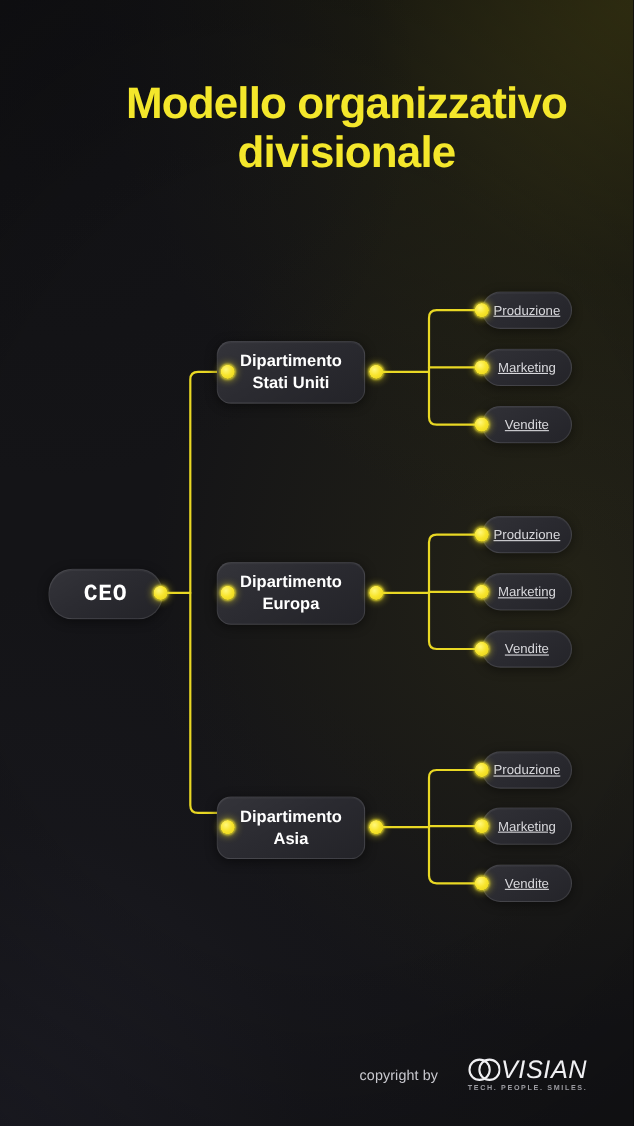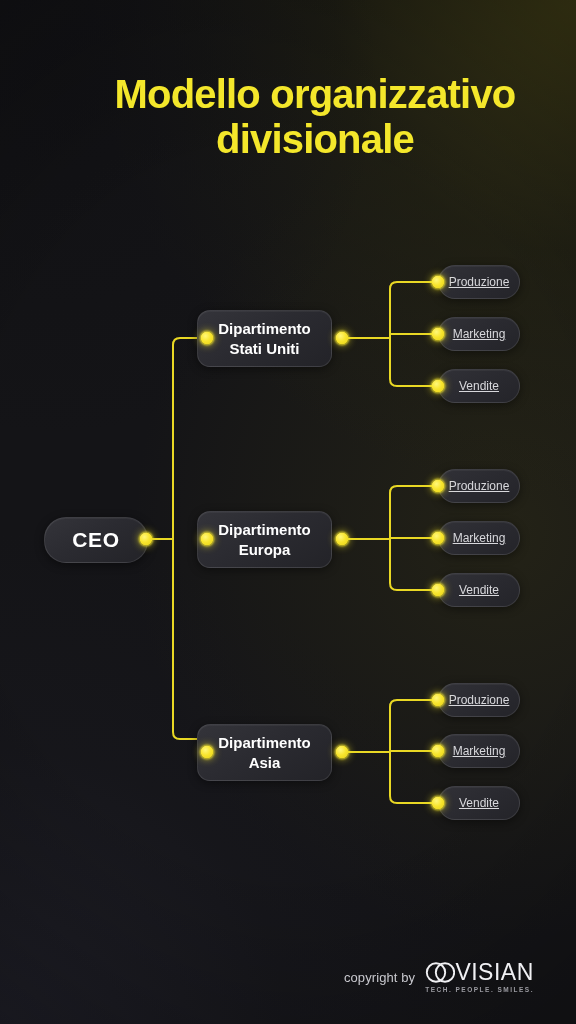--- a/index.html
+++ b/index.html
@@ -89,20 +89,21 @@
 
   .node.ceo {
     left: 44px;
     top: 517px;
     width: 104px;
     height: 46px;
     border-radius: 22px;
     font-size: 21px;
     font-weight: 600;
     letter-spacing: 0.6px;
+    font-family: Liberation Mono, monospace;
   }
 
   .node.dept {
     width: 135px;
     height: 57px;
     border-radius: 13px;
     font-size: 15px;
     font-weight: 600;
     line-height: 20px;
     white-space: pre-line;
@@ -139,36 +140,37 @@
   .footer {
     position: absolute;
     left: 0;
     bottom: 30px;
     width: 576px;
     display: flex;
     align-items: center;
     justify-content: flex-end;
     padding-right: 42px;
     box-sizing: border-box;
-    gap: 10px;
+    gap: 27px;
   }
   .copy-text {
     color: #c9c9cf;
     font-size: 13px;
     letter-spacing: 0.1px;
   }
   .logo-wrap {
     display: flex;
     flex-direction: column;
     align-items: center;
     gap: 2px;
   }
   .logo-row {
     display: flex;
     align-items: center;
+    font-style: italic;
   }
   .logo-word {
     color: #f0f0f3;
     font-size: 23px;
     font-weight: 400;
     letter-spacing: 0.5px;
     line-height: 23px;
   }
   .logo-tag {
     color: #9b9ba1;

